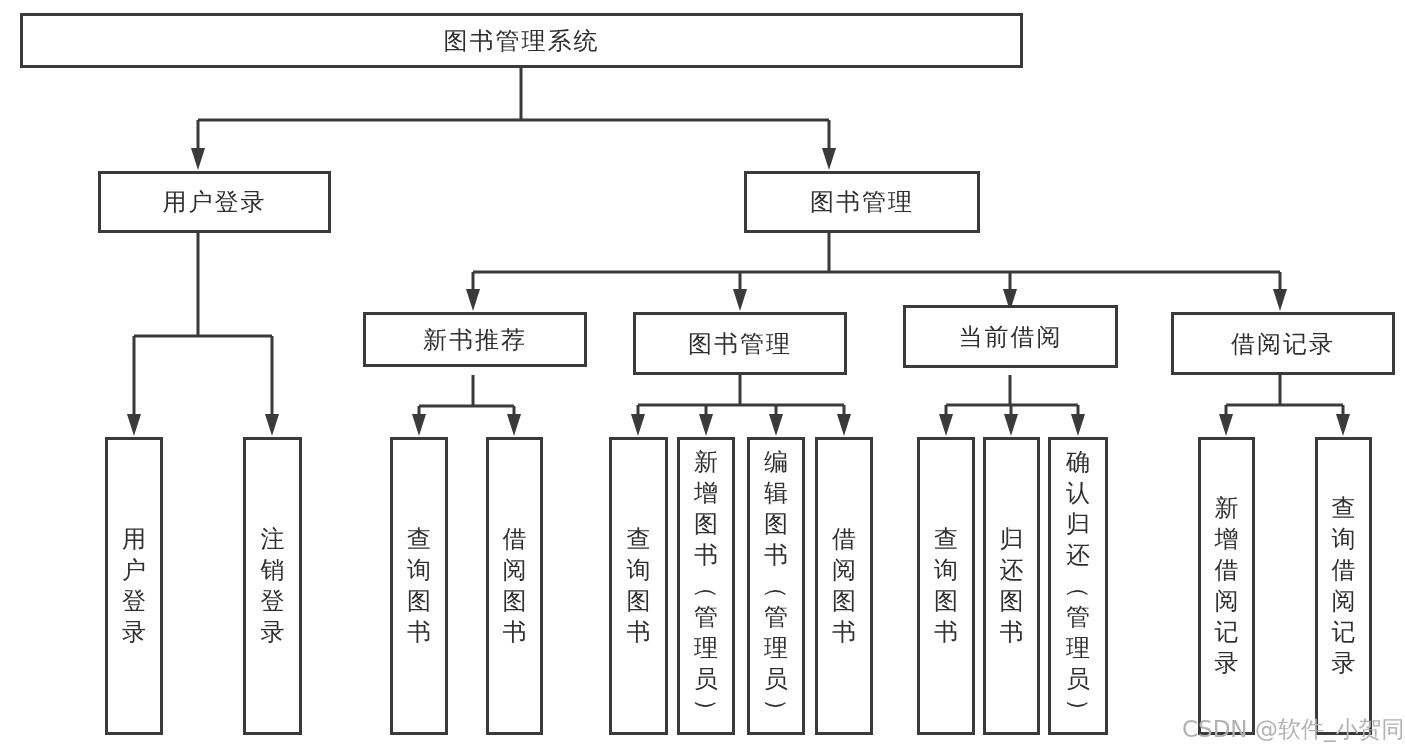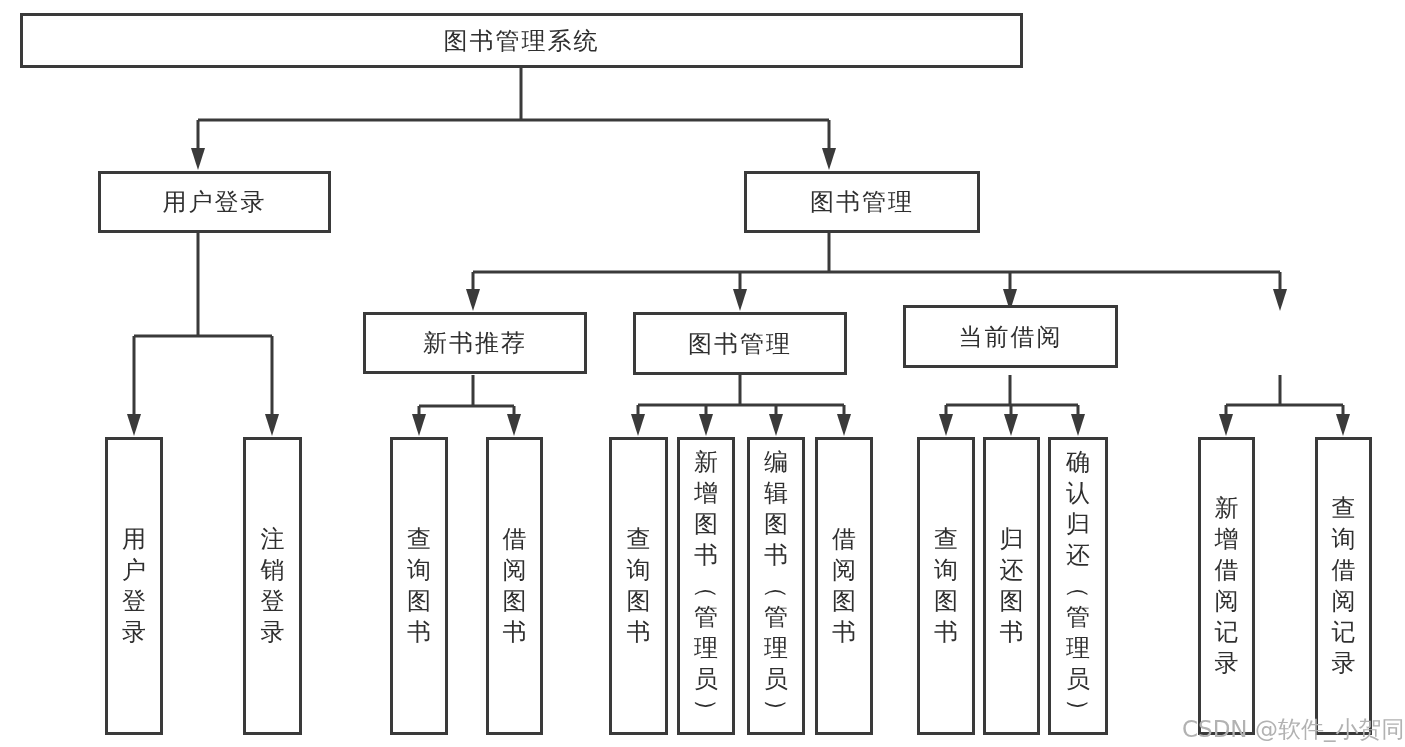--- a/index.html
+++ b/index.html
@@ -99,28 +99,31 @@
     <span class="hlabel">图书管理系统</span>
   </div>
 
   <div class="node" style="left:98px;top:171px;width:233px;height:62px">
     <span class="hlabel">用户登录</span>
   </div>
   <div class="node" style="left:744px;top:171px;width:236px;height:62px">
     <span class="hlabel">图书管理</span>
   </div>
 
-  <div class="node" style="left:363px;top:312px;width:224px;height:62px">
+  <div class="node" style="left:363px;top:312px;width:224px;height:55px">
     <span class="hlabel">新书推荐</span>
   </div>
   <div class="node" style="left:633px;top:312px;width:214px;height:63px">
     <span class="hlabel">图书管理</span>
   </div>
   <div class="node" style="left:903px;top:305px;width:215px;height:63px">
     <span class="hlabel">当前借阅</span>
+  </div>
+  <div class="node" style="left:1171px;top:312px;width:224px;height:63px">
+    <span class="hlabel">借阅记录</span>
   </div>
 
   <div class="node" style="left:105px;top:437px;width:58px;height:298px">
     <div class="vtext">
         <span>用</span>
         <span>户</span>
         <span>登</span>
         <span>录</span>
       </div>
   </div>

